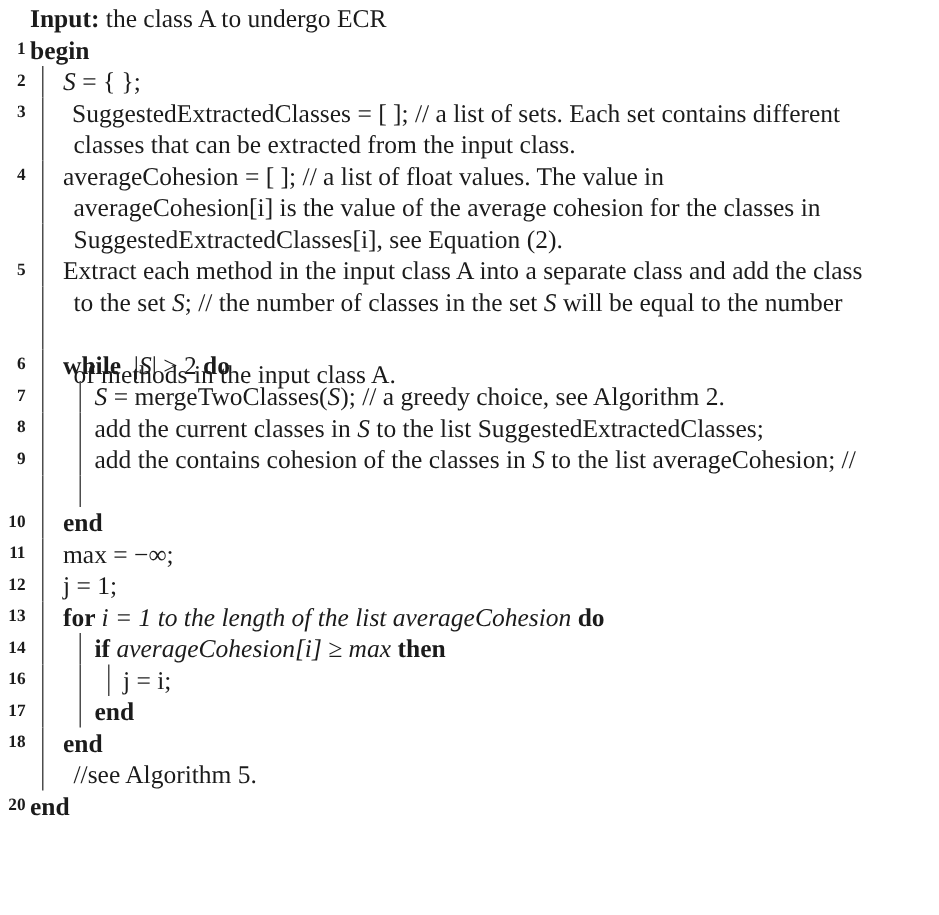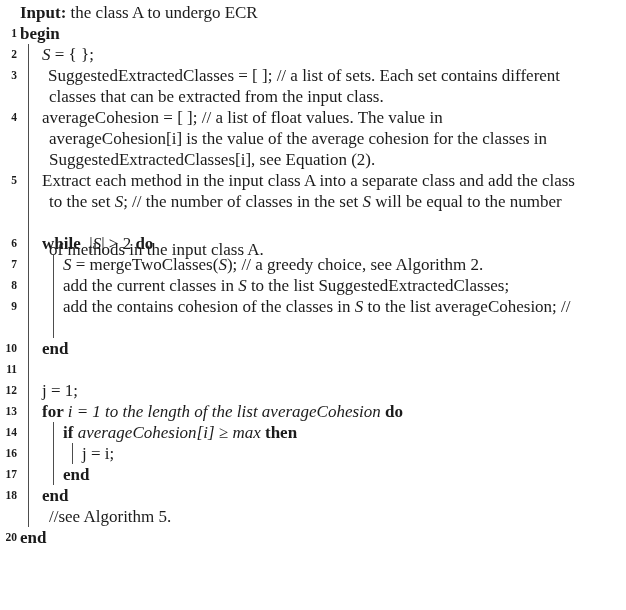--- a/index.html
+++ b/index.html
@@ -127,20 +127,21 @@
       <div class="rule" style="left: 53px; background: rgb(77, 77, 77);"></div>
     </div>
     <div class="row">
       <div class="rule" style="left: 28px; background: rgb(77, 77, 77);"></div>
       <span class="num">10</span>
       <span class="txt" style="left: 42px;"><span class="seg-b">end</span></span>
     </div>
     <div class="row">
       <div class="rule" style="left: 28px; background: rgb(77, 77, 77);"></div>
       <span class="num">11</span>
+      <span class="txt" style="left: 42px;"><span class="seg-n">max = −∞;</span></span>
     </div>
     <div class="row">
       <div class="rule" style="left: 28px; background: rgb(77, 77, 77);"></div>
       <span class="num">12</span>
       <span class="txt" style="left: 42px;"><span class="seg-n">j = 1;</span></span>
     </div>
     <div class="row">
       <div class="rule" style="left: 28px; background: rgb(77, 77, 77);"></div>
       <span class="num">13</span>
       <span class="txt" style="left: 42px;"><span class="seg-b">for </span><span class="seg-i">i = 1 to the length of the list averageCohesion</span><span class="seg-b"> do</span></span>

